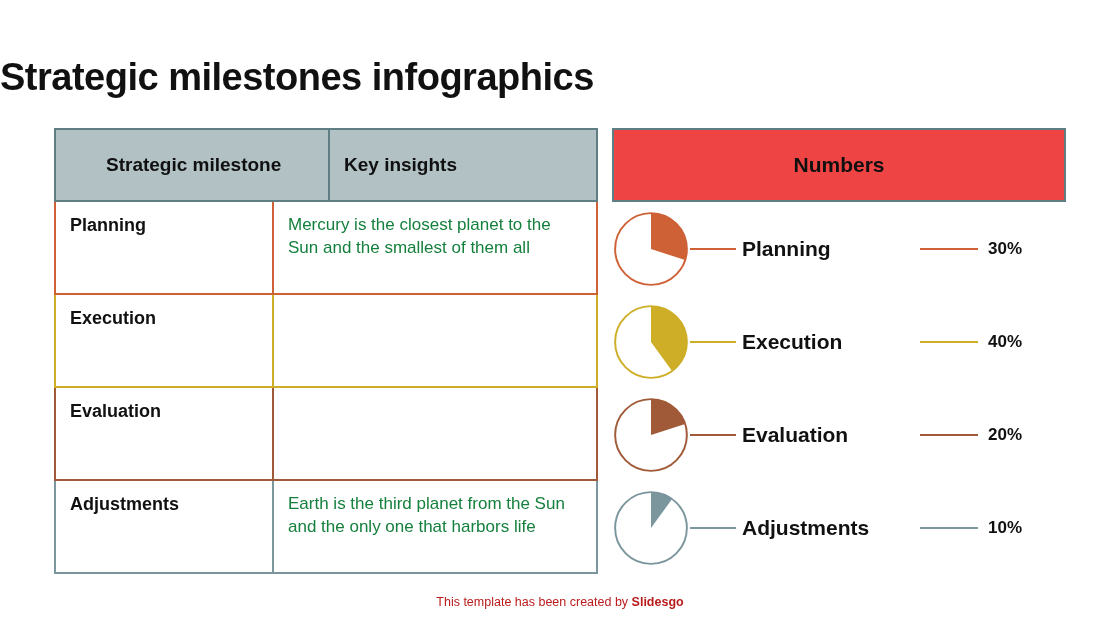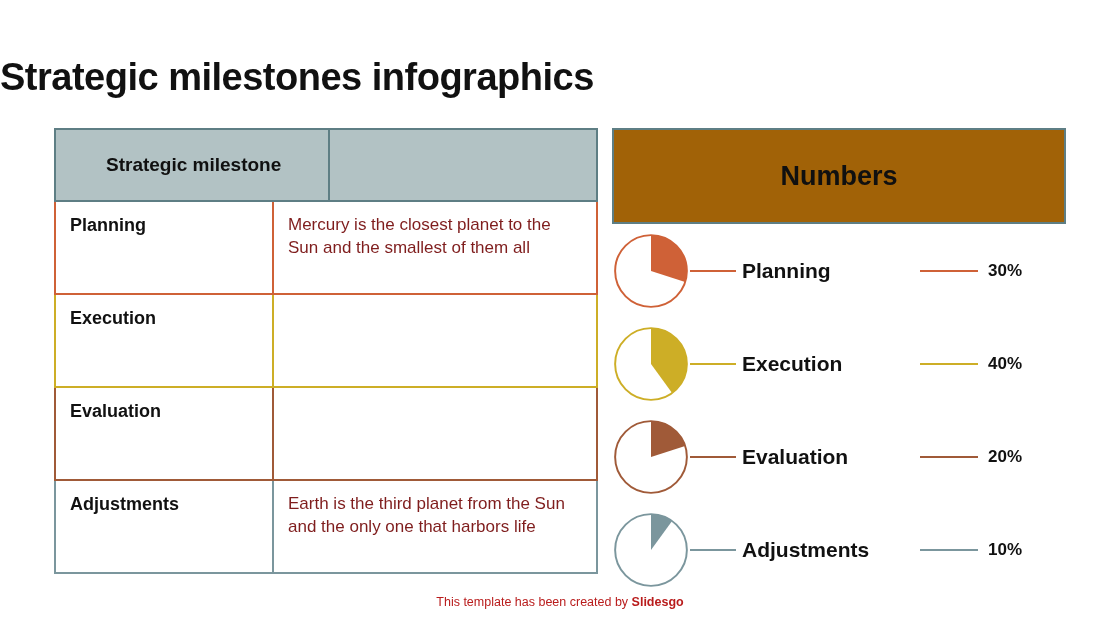--- a/index.html
+++ b/index.html
@@ -79,39 +79,39 @@
   }
   .td-milestone {
     width: 218px;
     border-right: 2px solid var(--acc);
     font-weight: bold;
     font-size: 18px;
     color: #111111;
   }
   .td-insights {
     flex: 1;
-    color: #7f1d1d;
+    color: #15803d;
   }
 
   
   .numbers-panel {
     position: absolute;
     left: 612px;
     top: 128px;
     width: 454px;
   }
   .numbers-head {
-    height: 96px;
-    box-sizing: border-box;
-    background: #a16207;
+    height: 74px;
+    box-sizing: border-box;
+    background: #ef4444;
     border: 2px solid #5e7e84;
     display: flex;
     align-items: center;
     justify-content: center;
-    font-size: 27px;
+    font-size: 21px;
     font-weight: bold;
     color: #101010;
   }
   .num-row {
     position: relative;
     height: 93px;
     display: flex;
     align-items: center;
   }
   .pie-wrap {
@@ -163,20 +163,21 @@
   .footer b { font-weight: bold; }
 </style>
 </head>
 <body>
 
 <div class="slide-title">Strategic milestones infographics</div>
 
 <div class="table-panel">
   <div class="table-head">
     <div class="th th-milestone">Strategic milestone</div>
+    <div class="th th-insights">Key insights</div>
   </div>
   <div id="table-body">
       <div class="table-row" style="--acc: #cf6137;">
         <div class="td td-milestone">Planning</div>
         <div class="td td-insights">Mercury is the closest planet to the Sun and the smallest of them all</div>
       </div>
       <div class="table-row" style="--acc: #cdae26;">
         <div class="td td-milestone">Execution</div>
       </div>
       <div class="table-row" style="--acc: #a05a38;">

